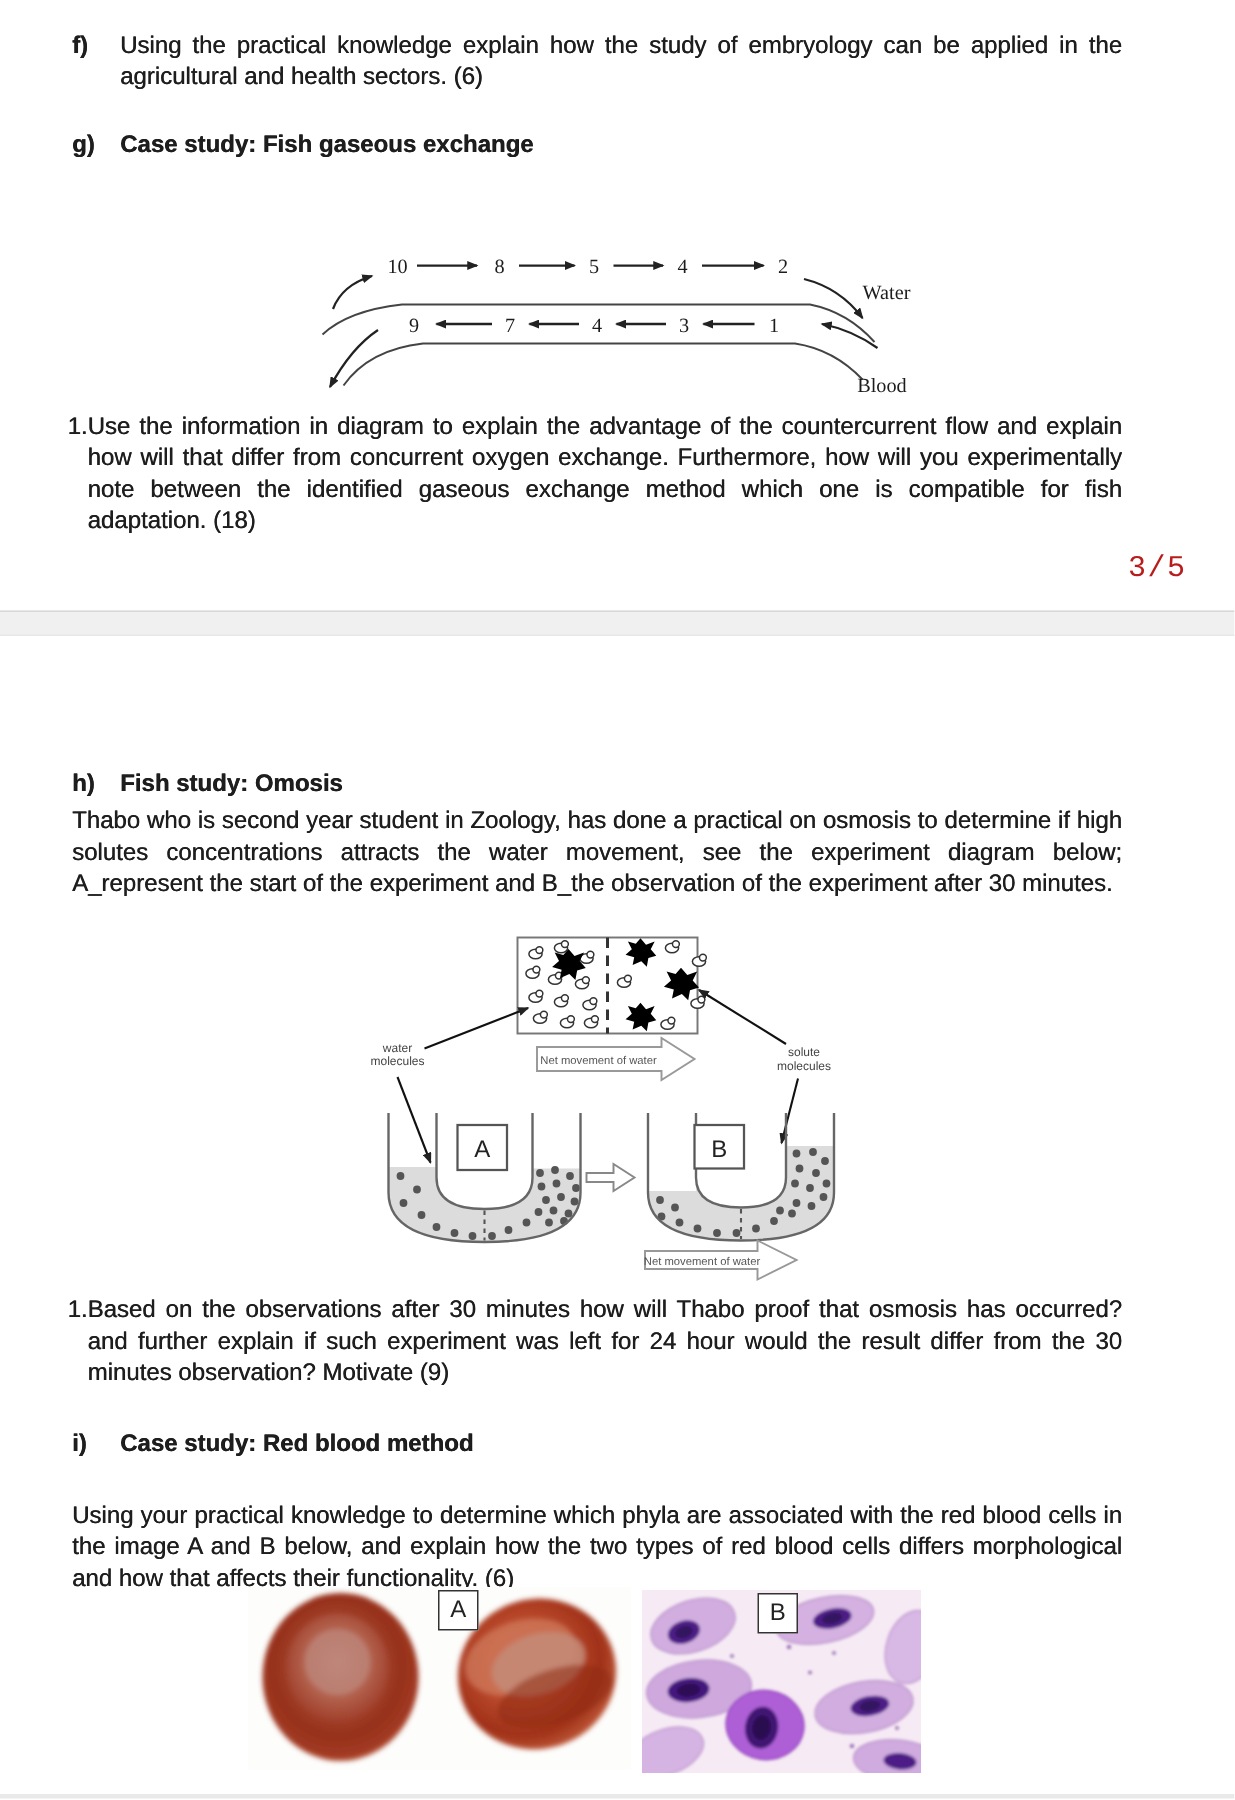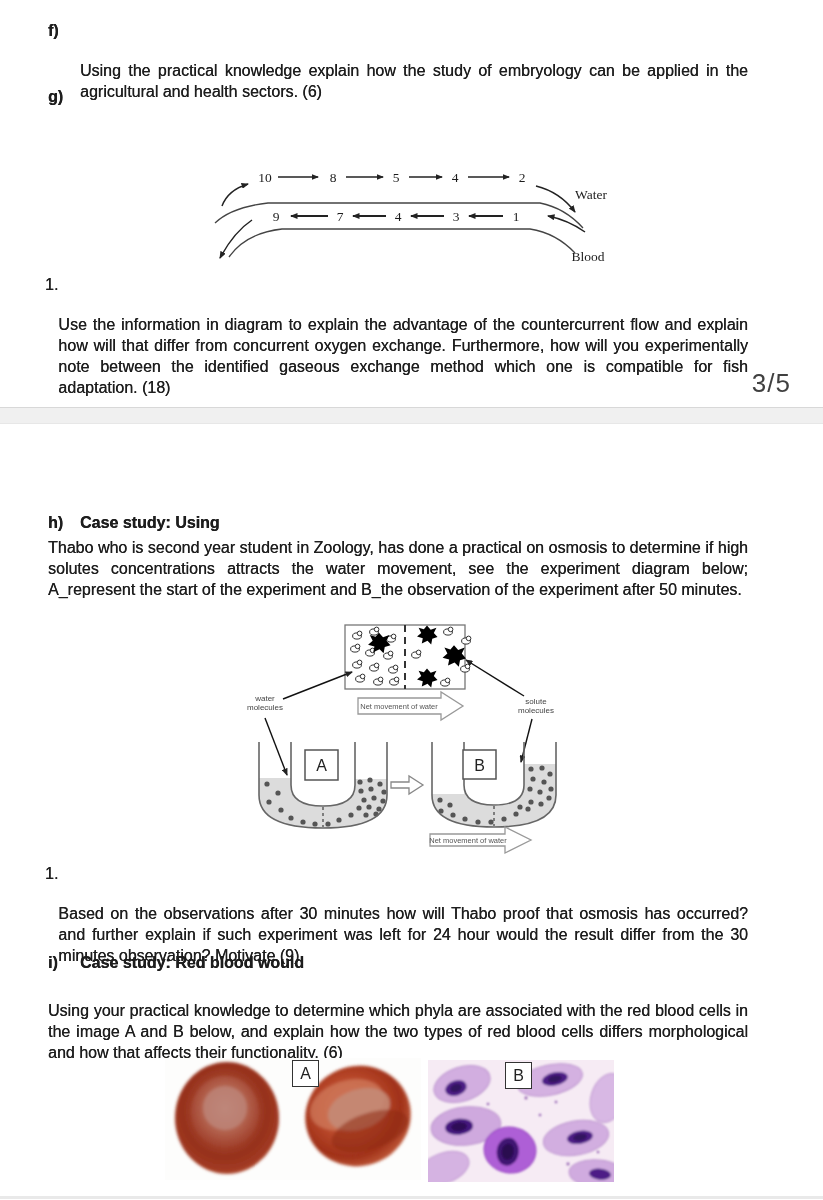--- a/index.html
+++ b/index.html
@@ -3,23 +3,23 @@
 <meta charset="utf-8">
 <style>
   html,body{margin:0;padding:0;background:#fff;}
   body{width:823px;height:1200px;position:relative;overflow:hidden;
        font-family:"Liberation Sans","DejaVu Sans",sans-serif;color:#1e1e1e;}
   .page{position:absolute;inset:0;background:#fff;}
   .txt{font-size:16px;line-height:21px;text-align:justify;-moz-text-align-last:left;text-align-last:left;
        text-shadow:0.25px 0 0 #1e1e1e;}
   .row{position:absolute;display:flex;align-items:flex-start;}
   .lbl{font-weight:bold;flex:0 0 auto;}
-  .bodytxt{flex:1 1 auto;margin-top:40px;}
+  .bodytxt{flex:1 1 auto;}
   .head{font-weight:bold;text-shadow:0.3px 0 0 #111;}
-  .pgnum{position:absolute;font-size:26px;color:#404040;letter-spacing:1px;text-shadow:none;}
+  .pgnum{position:absolute;font-size:20px;color:#b91c1c;letter-spacing:1px;text-shadow:none;font-family:Liberation Mono, monospace;}
   .band{position:absolute;left:0;right:0;background:#f0f0f0;border-top:1px solid #d8d8d8;border-bottom:1px solid #e7e7e7;}
   .bandthin{position:absolute;left:0;right:0;background:#e9e9e9;}
   .imgrow{position:absolute;}
   .tagbox{position:absolute;width:27px;height:27px;background:#fff;border:1.5px solid #333;
           display:flex;align-items:center;justify-content:center;font-size:16px;color:#222;box-sizing:border-box;}
   svg{display:block;}
   .diag{position:absolute;}
   .serif-txt{font-family:"Liberation Serif","DejaVu Serif",serif;}
 </style>
 </head>
@@ -27,20 +27,21 @@
 
 <div class="page">
 
   <div class="row txt" style="top:20px;left:48px;right:75px;">
     <span class="lbl" style="width:32px;">f)</span>
     <span class="bodytxt">Using the practical knowledge explain how the study of embryology can be applied in the agricultural and health sectors. (6)</span>
   </div>
 
   <div class="row txt head" style="top:86px;left:48px;right:75px;">
     <span style="width:32px;">g)</span>
+    <span>Case study: Fish gaseous exchange</span>
   </div>
 
 
   <svg class="diag" style="top:160px;left:198px;" width="420" height="112" viewBox="0 0 420 112">
     <defs>
       <marker id="fa" markerWidth="8" markerHeight="6" refX="6.5" refY="3" orient="auto" markerUnits="userSpaceOnUse">
         <path d="M0,0 L7.5,3 L0,6 Z" fill="#222"></path>
       </marker>
     </defs>
 
@@ -90,24 +91,24 @@
     <span style="width:18px;">1.</span>
     <span class="bodytxt">Use the information in diagram to explain the advantage of the countercurrent flow and explain how will that differ from concurrent oxygen exchange. Furthermore, how will you experimentally note between the identified gaseous exchange method which one is compatible for fish adaptation. (18)</span>
   </div>
 
   <div class="pgnum" style="top:368px;right:32px;">3/5</div>
 
   <div class="band" style="top:407px;height:15px;"></div>
 
   <div class="row txt head" style="top:512px;left:48px;right:75px;">
     <span style="width:32px;">h)</span>
-    <span>Case study: Using</span>
-  </div>
-
-  <div class="txt" style="position:absolute;top:537px;left:48px;right:75px;">Thabo who is second year student in Zoology, has done a practical on osmosis to determine if high solutes concentrations attracts the water movement, see the experiment diagram below; A_represent the start of the experiment and B_the observation of the experiment after 50 minutes.</div>
+    <span>Fish study: Omosis</span>
+  </div>
+
+  <div class="txt" style="position:absolute;top:537px;left:48px;right:75px;">Thabo who is second year student in Zoology, has done a practical on osmosis to determine if high solutes concentrations attracts the water movement, see the experiment diagram below; A_represent the start of the experiment and B_the observation of the experiment after 30 minutes.</div>
 
   <svg class="diag" style="top:612px;left:233px;" width="372" height="246" viewBox="0 0 372 246">
     <defs>
       <marker id="oa" markerWidth="8" markerHeight="6" refX="6.5" refY="3" orient="auto" markerUnits="userSpaceOnUse">
         <path d="M0,0 L7.5,3 L0,6 Z" fill="#222"></path>
       </marker>
       <g id="cloudShape">
         <ellipse rx="4.4" ry="3.1" fill="#fff" stroke="#333" stroke-width="1"></ellipse>
         <circle cx="2.6" cy="-2.6" r="2.3" fill="#fff" stroke="#333" stroke-width="1"></circle>
       </g>
@@ -243,21 +244,21 @@
     </g>
   </svg>
 
   <div class="row txt" style="top:863px;left:45px;right:75px;">
     <span style="width:28px;">1.</span>
     <span class="bodytxt">Based on the observations after 30 minutes how will Thabo proof that osmosis has occurred? and further explain if such experiment was left for 24 hour would the result differ from the 30 minutes observation? Motivate (9)</span>
   </div>
 
   <div class="row txt head" style="top:952px;left:48px;right:75px;">
     <span style="width:32px;">i)</span>
-    <span>Case study: Red blood would</span>
+    <span>Case study: Red blood method</span>
   </div>
 
   <div class="txt" style="position:absolute;top:1000px;left:48px;right:75px;">Using your practical knowledge to determine which phyla are associated with the red blood cells in the image A and B below, and explain how the two types of red blood cells differs morphological and how that affects their functionality. (6)</div>
 
   <div class="imgrow" style="top:1058px;left:165px;width:460px;height:128px;">
 
     <svg style="position:absolute;left:0;top:0;" width="256" height="122" viewBox="0 0 256 122">
       <defs>
         <radialGradient id="rbcOuter1" cx="48%" cy="44%" r="60%">
           <stop offset="0%" stop-color="#bd7f71"></stop>

